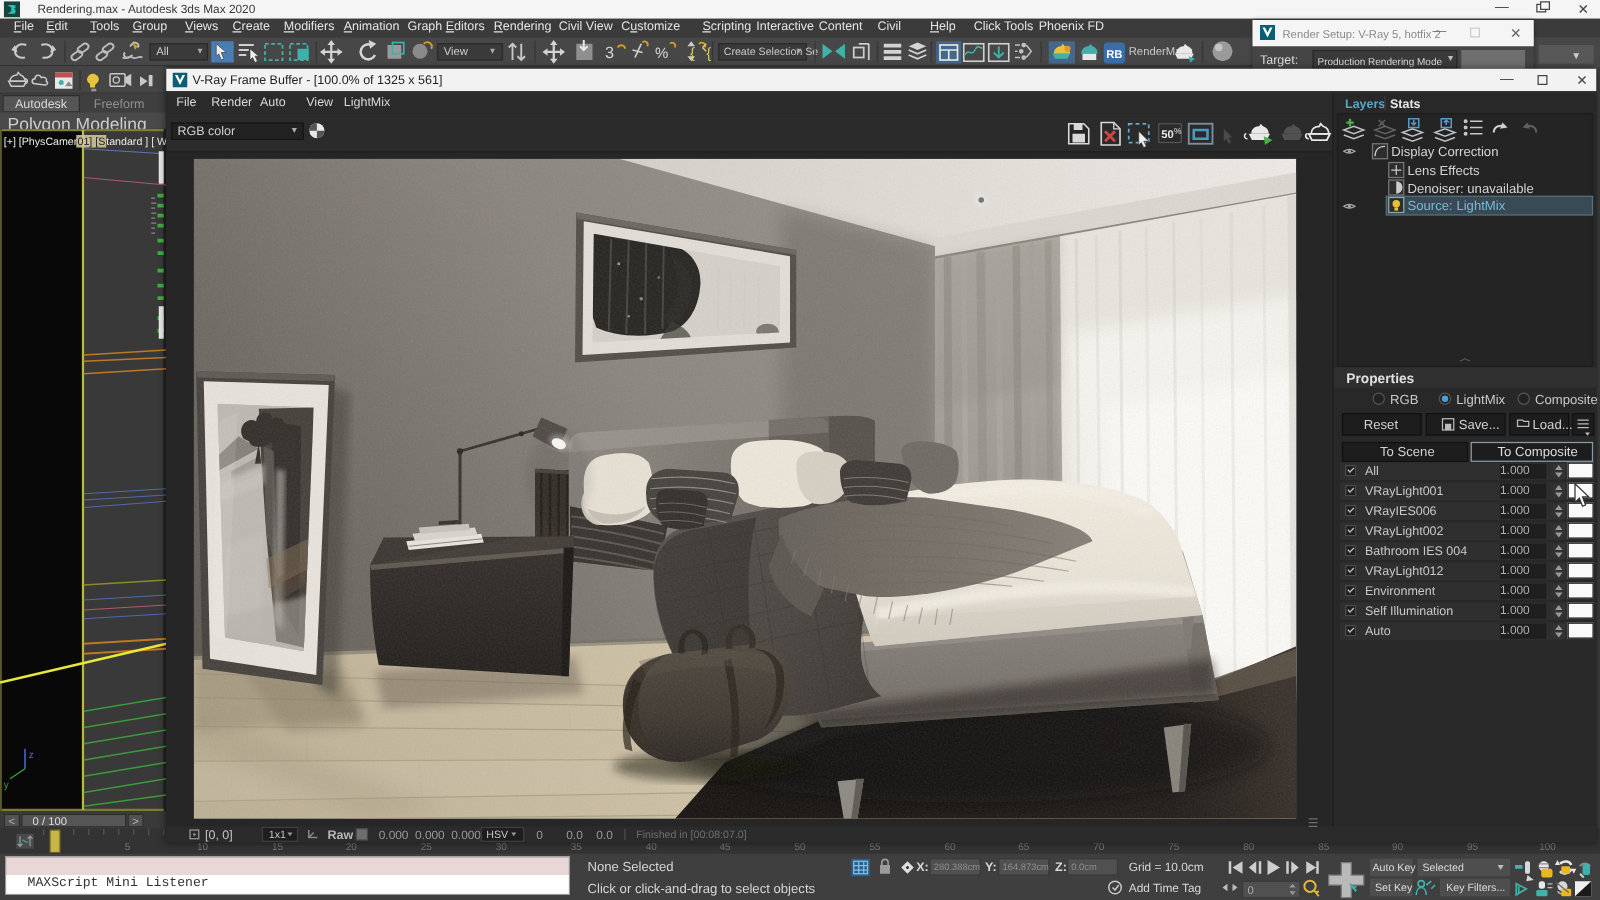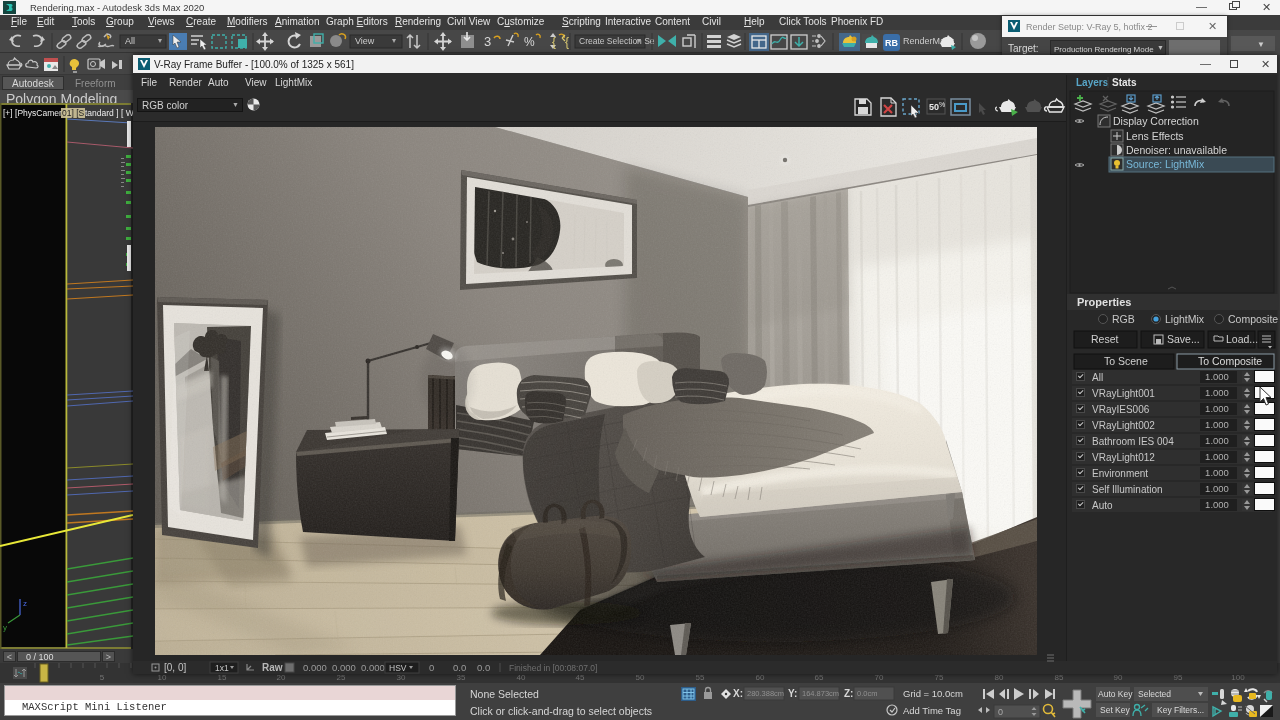--- a/index.html
+++ b/index.html
@@ -3,21 +3,21 @@
 <meta charset="utf-8">
 <style>
 *{margin:0;padding:0;box-sizing:border-box}
 html,body{width:1280px;height:720px;overflow:hidden;background:#3c3c3c;font-family:"Liberation Sans",sans-serif;}
 .abs{position:absolute}
 .txt{position:absolute;white-space:nowrap}
 .lrow{position:absolute;left:5px;width:200px;height:14px;background:#2f2f2f}
 .lchk{position:absolute;left:4px;top:2px;width:9px;height:9px;background:#1f1f1f;border:1px solid #4a4a4a}
 .ck{position:absolute;left:1px;top:1px;width:5px;height:2.5px;border-left:1.5px solid #c8c8c8;border-bottom:1.5px solid #c8c8c8;transform:rotate(-45deg)}
 .lname{position:absolute;left:20px;top:1.5px;font-size:10px;color:#c8c8c8;white-space:nowrap}
-.lval{position:absolute;left:128px;top:1px;width:37px;height:12px;background:#1f1f1f;color:#b0b0b0;font-size:9.5px;text-align:center;padding-right:3px;line-height:12px}
+.lval{position:absolute;left:128px;top:1px;width:37px;height:12px;background:#1f1f1f;color:#b0b0b0;font-size:9.5px;text-align:left;padding-right:3px;line-height:12px}
 .lspin{position:absolute;left:170px;top:1px;width:10px;height:12px;background:#333}
 .up{position:absolute;left:2px;top:1px;width:0;height:0;border-left:3px solid transparent;border-right:3px solid transparent;border-bottom:4px solid #999}
 .dn{position:absolute;left:2px;top:7px;width:0;height:0;border-left:3px solid transparent;border-right:3px solid transparent;border-top:4px solid #999}
 .lswatch{position:absolute;left:182px;top:0;width:21px;height:13px;background:#fafafa;border:1px solid #0e0e0e}
 #stage{position:absolute;left:0;top:0;width:1280px;height:720px}
 </style>
 </head>
 <body>
 <div id="stage">
 

